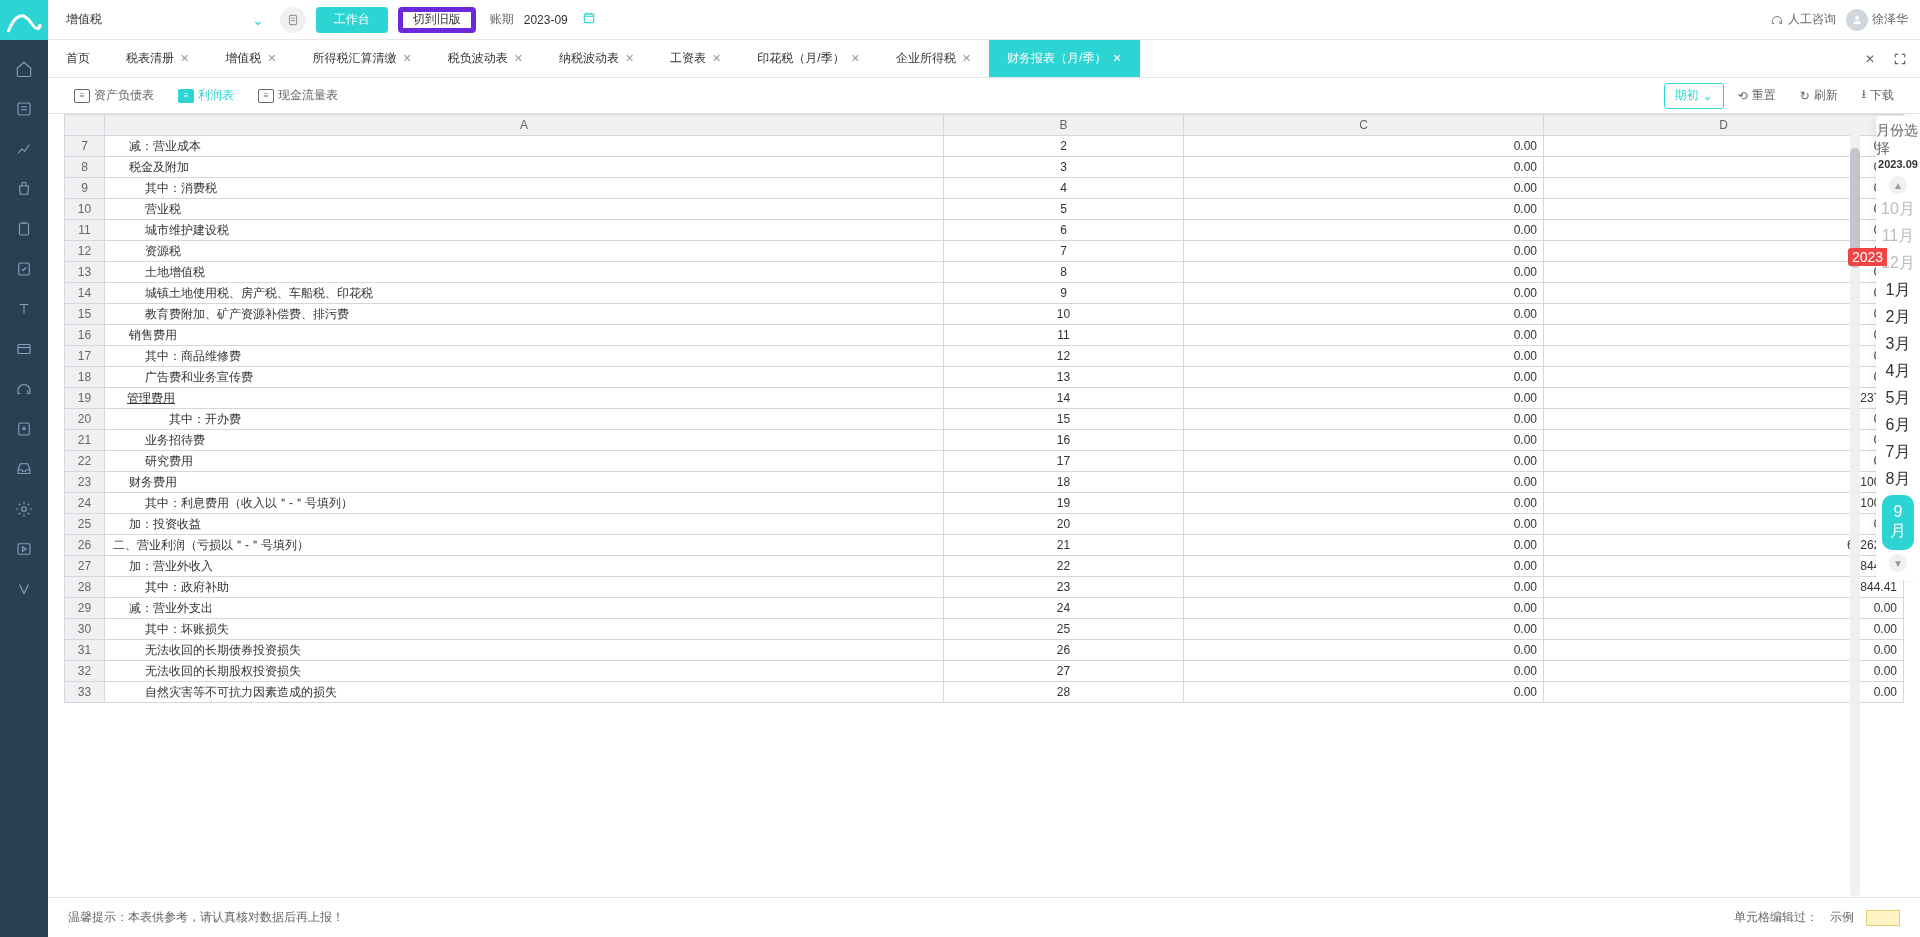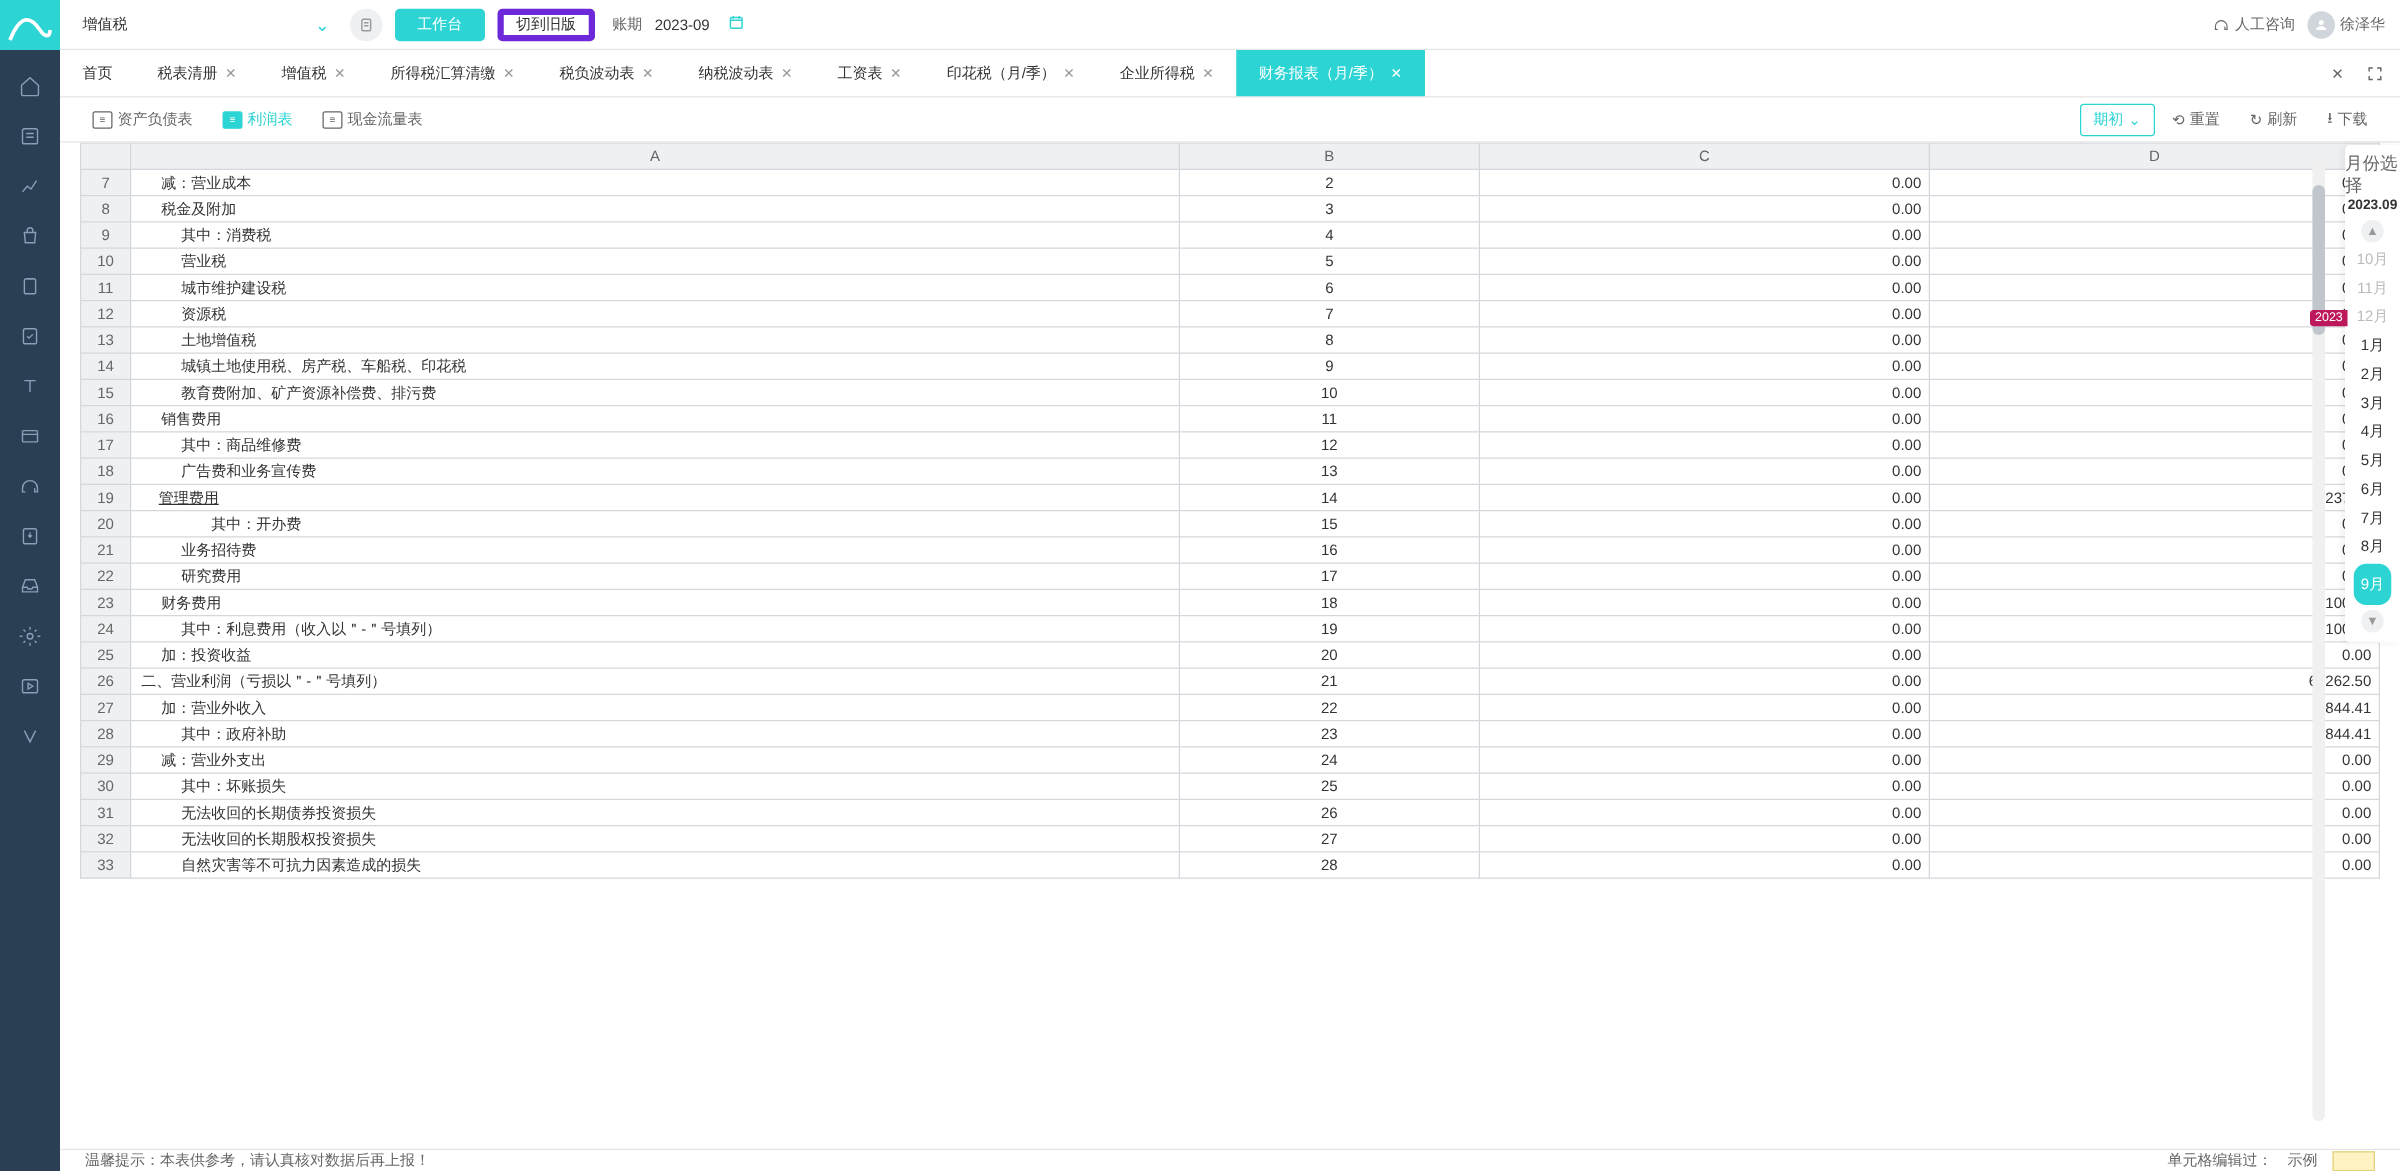--- a/index.html
+++ b/index.html
@@ -42,31 +42,31 @@
 .sheet-wrap { flex: 1; display: flex; overflow: hidden; }
 .sheet { flex: 1; overflow: auto; padding: 0 16px; }
 table.grid { border-collapse: collapse; width: 100%; table-layout: fixed; }
 table.grid th, table.grid td { border: 1px solid #d4d8dc; height: 21px; font-size: 12px; padding: 0 6px; background: #fff; }
 table.grid thead th { background: #eef0f2; color: #666; text-align: center; font-weight: normal; }
 .rowhdr { background: #eef0f2 !important; text-align: center; color: #666; width: 40px; }
 .corner { background: #eef0f2 !important; width: 40px; }
 .col-a { text-align: left; }
 .col-b { text-align: center; width: 240px; }
 .col-c, .col-d { text-align: right; width: 360px; }
-.footer { height: 18px; border-top: 1px solid #e5e5e5; display: flex; align-items: center; padding: 0 20px; background: #fff; gap: 12px; font-size: 12px; color: #666; font-family: Liberation Mono, monospace; }
+.footer { height: 40px; border-top: 1px solid #e5e5e5; display: flex; align-items: center; padding: 0 20px; background: #fff; gap: 12px; font-size: 12px; color: #666; font-family: Liberation Mono, monospace; }
 .footer-spacer { flex: 1; }
 .sample-swatch { width: 34px; height: 16px; background: #fff3c4; border: 1px solid #e0cf7a; }
 .month-panel { position: absolute; right: 0; top: 116px; width: 44px; background: #fff; box-shadow: -2px 0 6px rgba(0,0,0,.06); border-radius: 4px 0 0 4px; display: flex; flex-direction: column; align-items: center; padding: 6px 0; z-index: 5; }
 .month-title { font-size: 14px; color: #666; }
 .month-year-sel { font-size: 11px; font-weight: bold; color: #333; margin-bottom: 4px; }
 .month-arrow { width: 18px; height: 18px; border-radius: 50%; background: #eef0f2; color: #999; display: flex; align-items: center; justify-content: center; font-size: 10px; margin: 2px 0; cursor: pointer; }
-.month-item { font-size: 12px; color: #bbb; padding: 3px 0; cursor: pointer; width: 100%; text-align: center; }
+.month-item { font-size: 16px; color: #bbb; padding: 3px 0; cursor: pointer; width: 100%; text-align: center; }
 .month-item.enabled { color: #333; }
 .month-item.active { background: #2dd4d4; color: #fff; border-radius: 10px; margin: 2px 6px; width: auto; padding: 8px 6px; }
-.year-badge { position: absolute; left: -28px; top: 132px; background: #be185d; color: #fff; font-size: 10px; padding: 1px 4px; border-radius: 3px 0 0 3px; }
+.year-badge { position: absolute; left: -28px; top: 132px; background: #ef4444; color: #fff; font-size: 14px; padding: 1px 4px; border-radius: 3px 0 0 3px; }
 .vscrollbar { position: absolute; right: 60px; top: 128px; bottom: 40px; width: 10px; background: #f0f0f0; border-radius: 5px; }
 .vscrollbar .thumb { position: absolute; top: 20px; width: 10px; height: 120px; background: #c0c6cc; border-radius: 5px; }
 </style>
 </head>
 <body>
 
 <div class="app">
   <div class="sidebar">
     <div class="logo">
       <svg viewBox="0 0 24 24" fill="none" stroke="currentColor" stroke-width="1.5">

